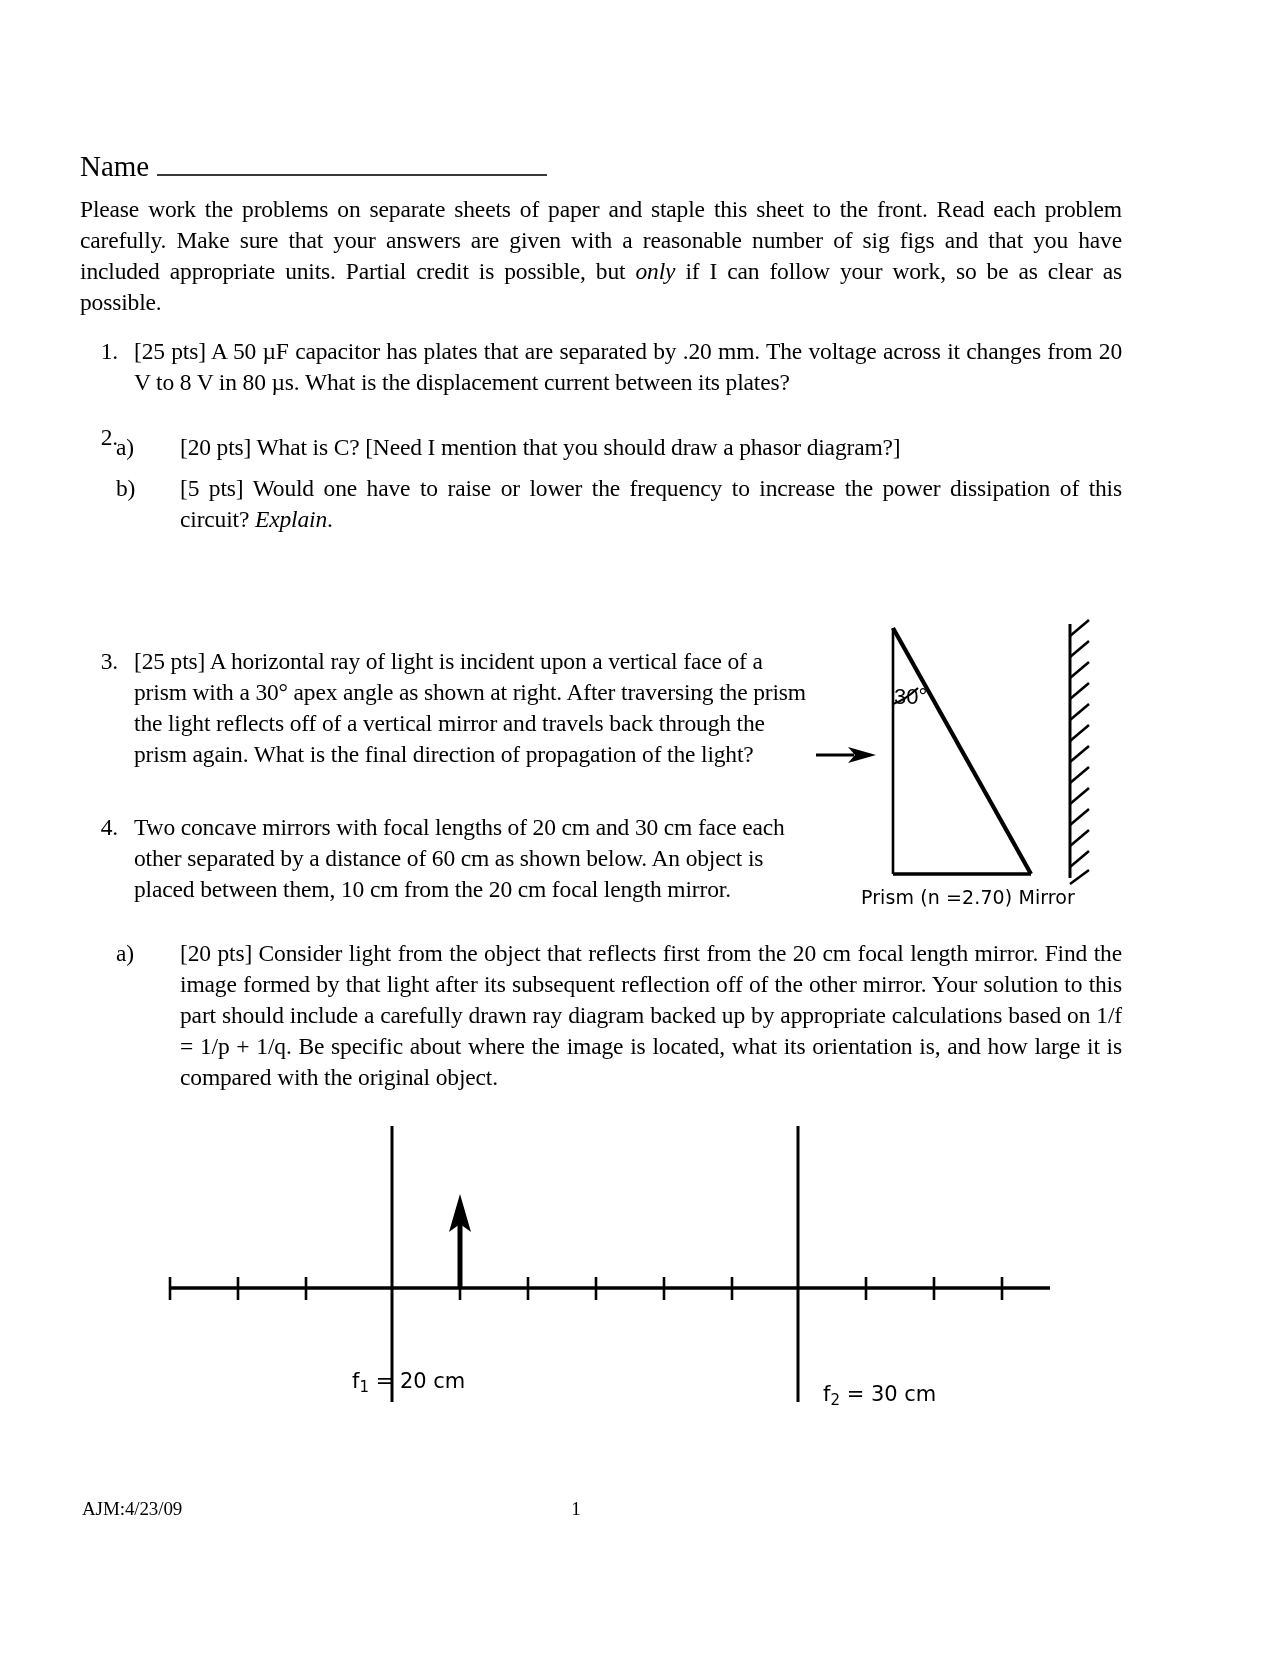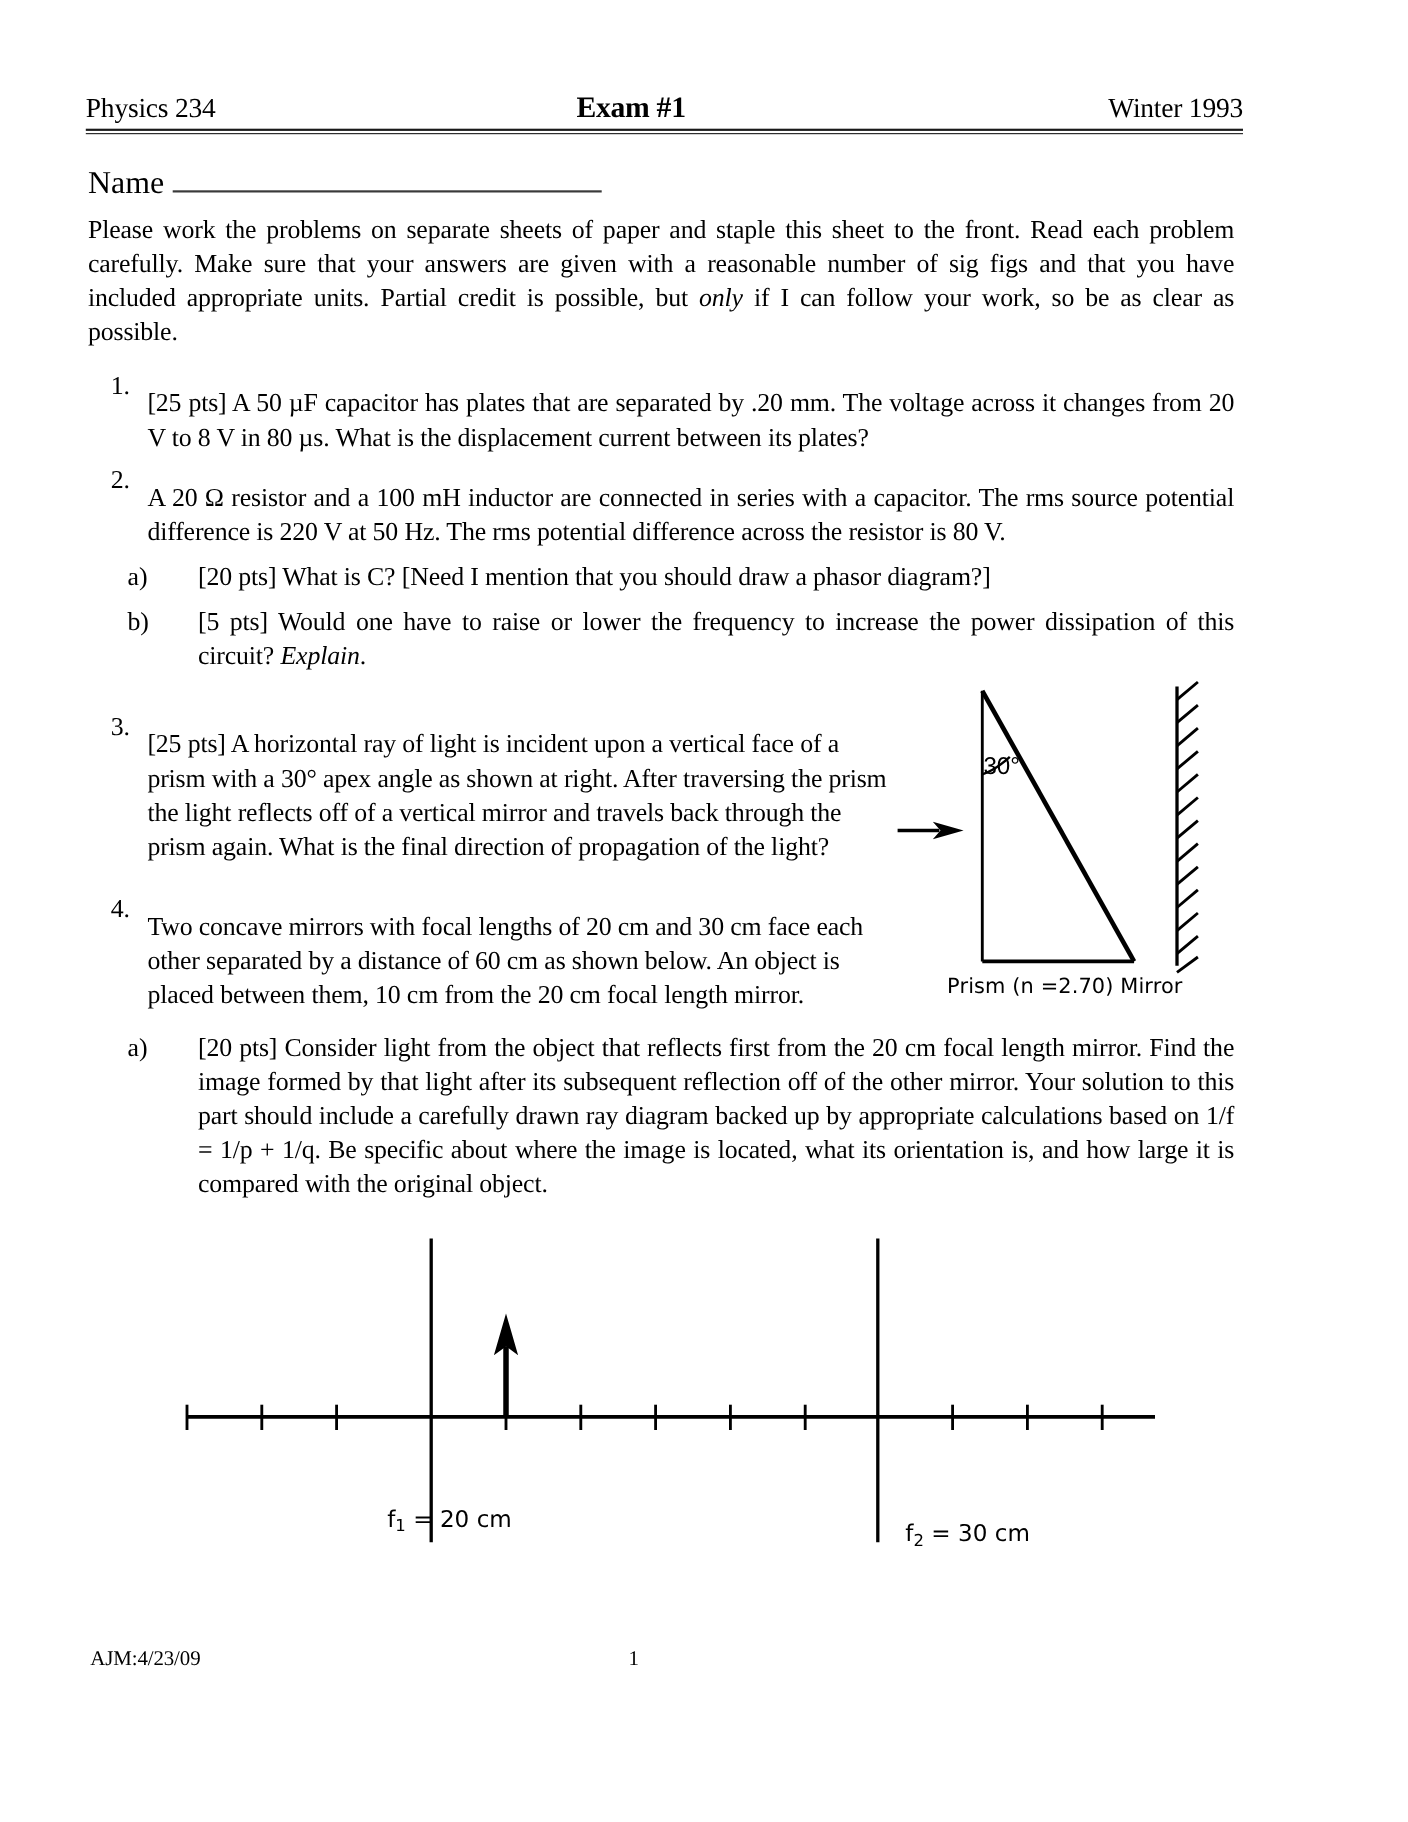--- a/index.html
+++ b/index.html
@@ -90,21 +90,20 @@
   .prob-num {
     position: absolute;
     left: 0;
     top: 0;
     width: 38px;
     text-align: right;
   }
   .prob-body {
     margin-left: 54px;
     text-align: justify;
-    margin-top: 16px;
   }
   .sub {
     position: relative;
     margin-top: 10px;
   }
   .sub-lbl {
     position: absolute;
     left: 36px;
     top: 0;
     width: 30px;
@@ -172,46 +171,37 @@
     width: 1152px;
     text-align: center;
     font-size: 19px;
   }
 </style>
 </head>
 <body>
 
 <div class="page">
 
-  <div class="header">
-    <div class="header-row">
-      <span class="header-left">Physics 234</span>
-      <span class="header-center">Exam #1</span>
-      <span class="header-right">Winter 1993</span>
-    </div>
-    <div class="header-rules"></div>
-  </div>
 
   <div class="name-line">
     <span>Name</span>
     <span class="name-rule"></span>
   </div>
 
   <div class="intro">
     <span>Please work the problems on separate sheets of paper and staple this sheet to the front.  Read each problem carefully.  Make sure that your answers are given with a reasonable number of sig figs and that you have included appropriate units.  Partial credit is possible, but </span><em>only</em><span> if I can follow your work, so be as clear as possible.</span>
   </div>
 
   <div class="prob" style="left:80px; top:336px; width:1042px;">
     <span class="prob-num">1.</span>
     <div class="prob-body">[25 pts] A 50 µF capacitor has plates that are separated by .20 mm.  The voltage across it changes from 20 V to 8 V in 80 µs.  What is the displacement current between its plates?</div>
   </div>
 
   <div class="prob" style="left:80px; top:422px; width:1042px;">
     <span class="prob-num">2.</span>
-    <div class="prob-body">A 20 Ω resistor and a 100 mH inductor are connected in series with a capacitor.  The rms source potential difference is 220 V at 50 Hz.  The rms potential difference across the resistor is 80 V.</div>
 
     <div class="sub">
       <span class="sub-lbl">a)</span>
       <div class="sub-body">[20 pts]  What is C?  [Need I mention that you should draw a phasor diagram?]</div>
     </div>
 
     <div class="sub">
       <span class="sub-lbl">b)</span>
       <div class="sub-body"><span>[5 pts]  Would one have to raise or lower the frequency to increase the power dissipation of this circuit?  </span><em>Explain</em><span>.</span></div>
     </div>

